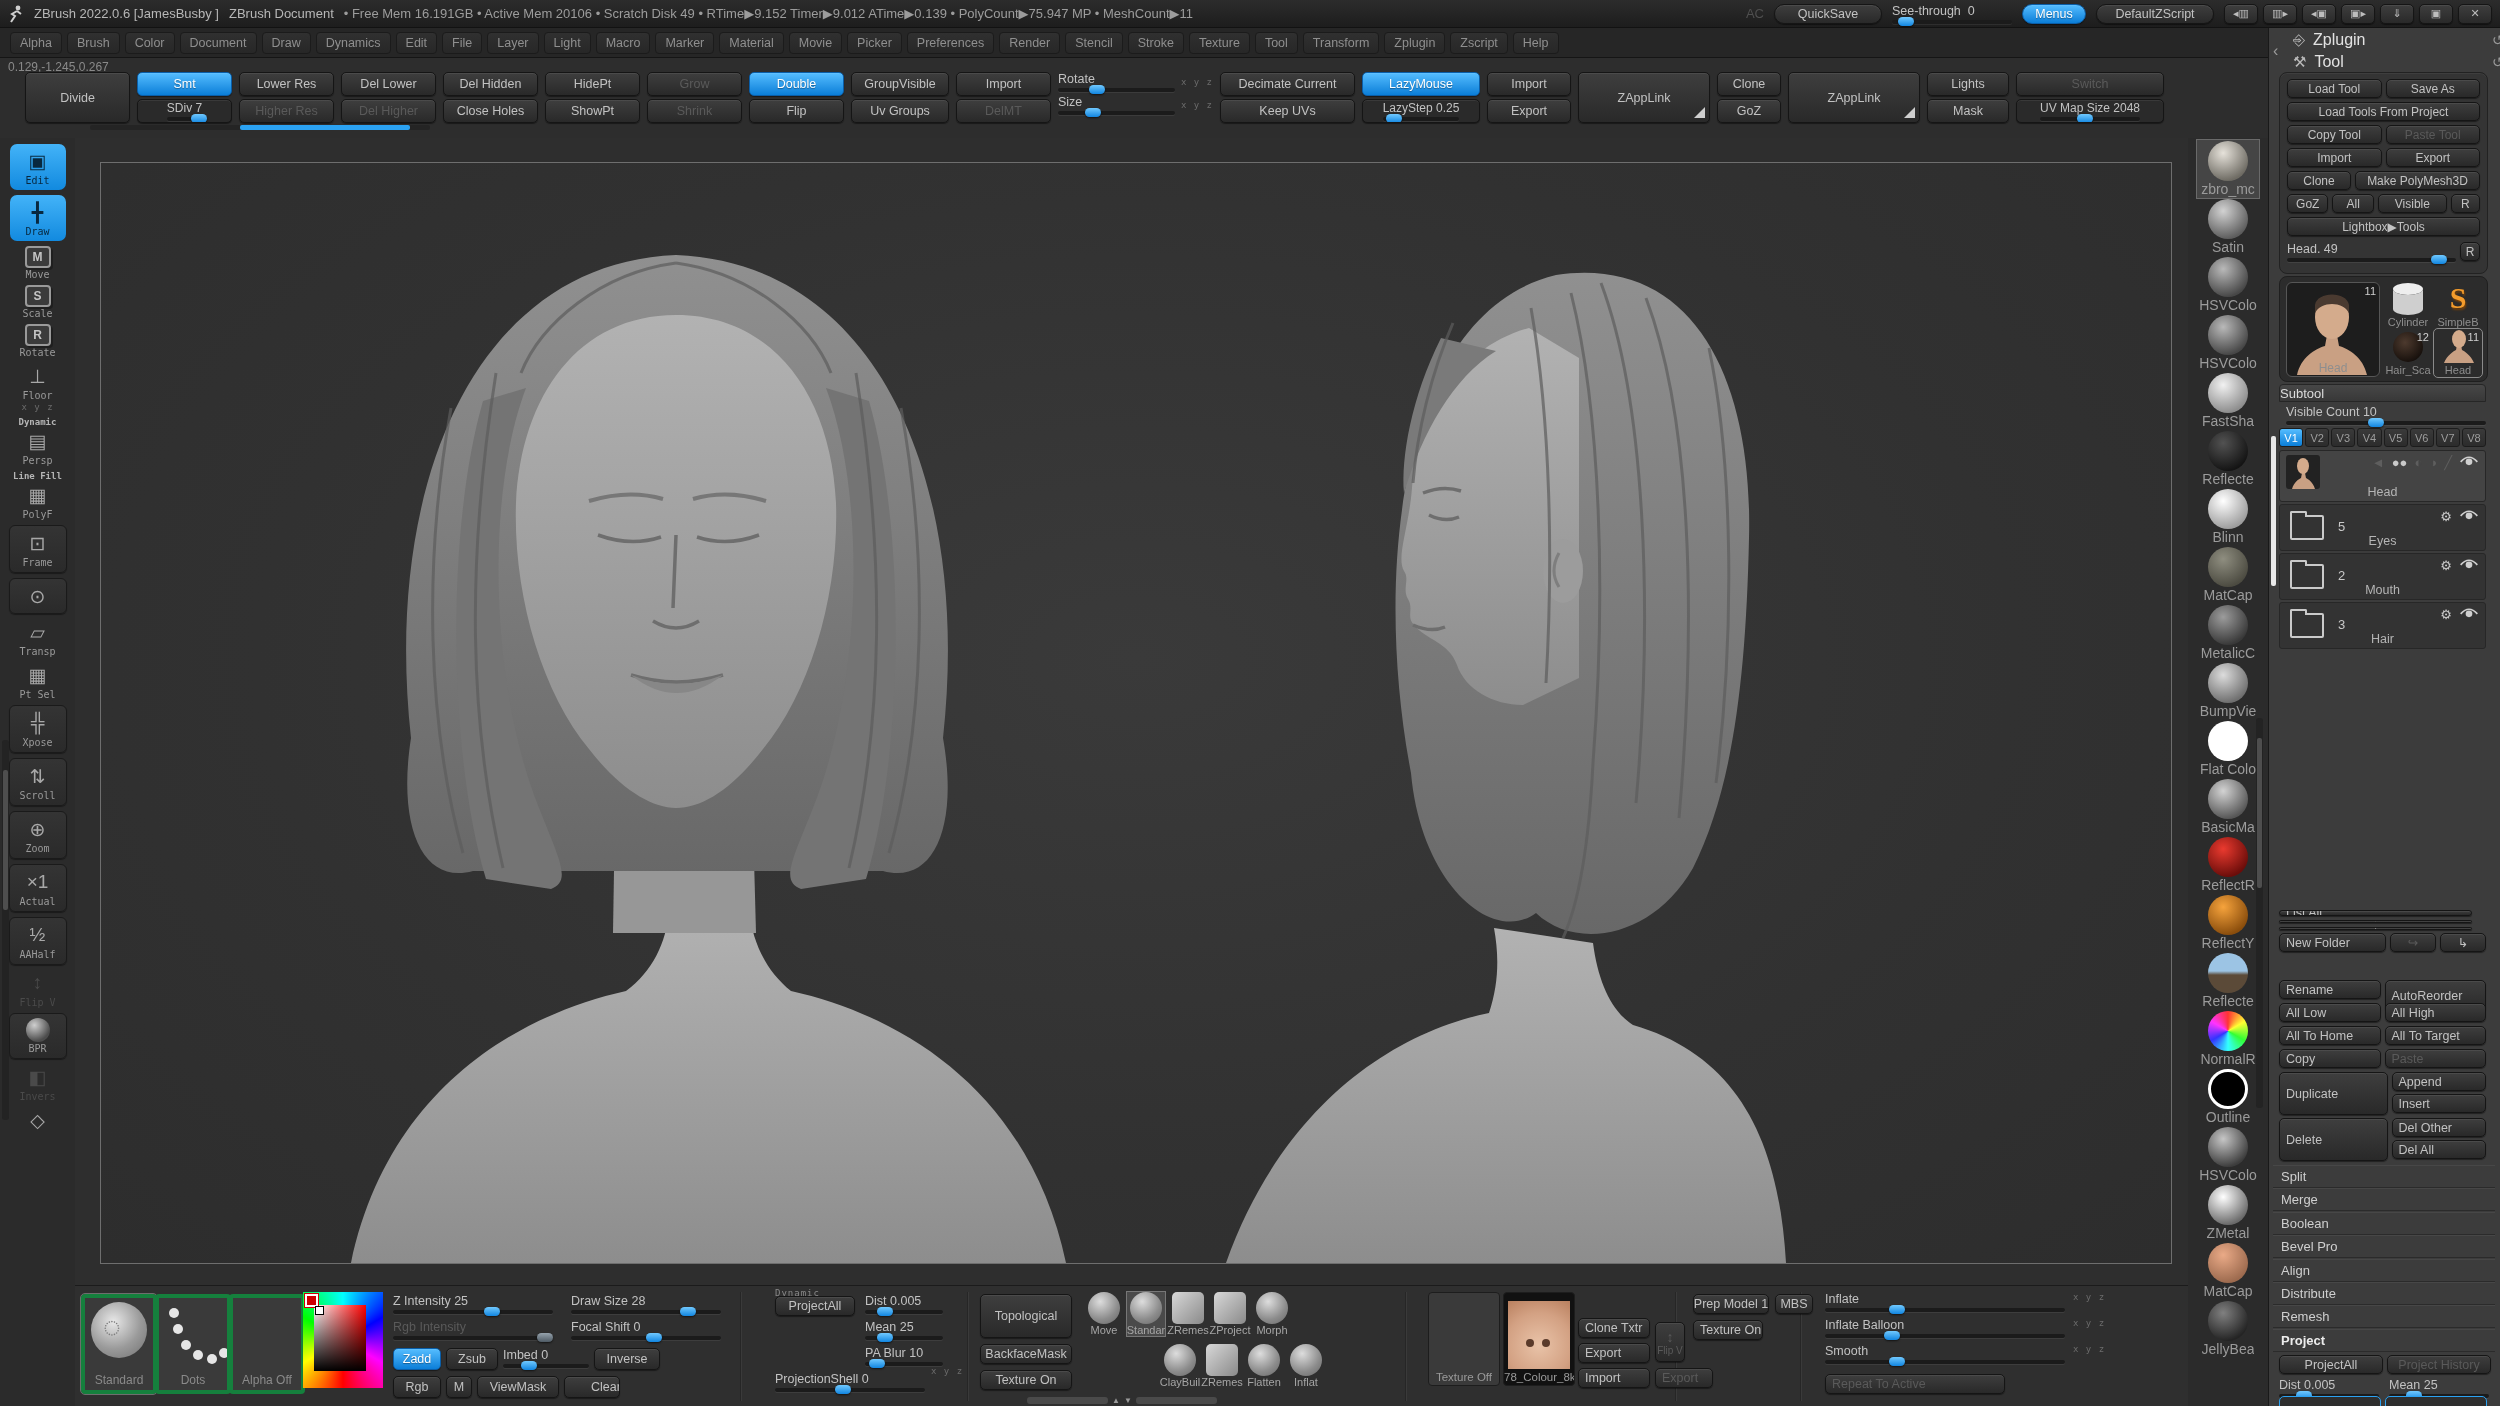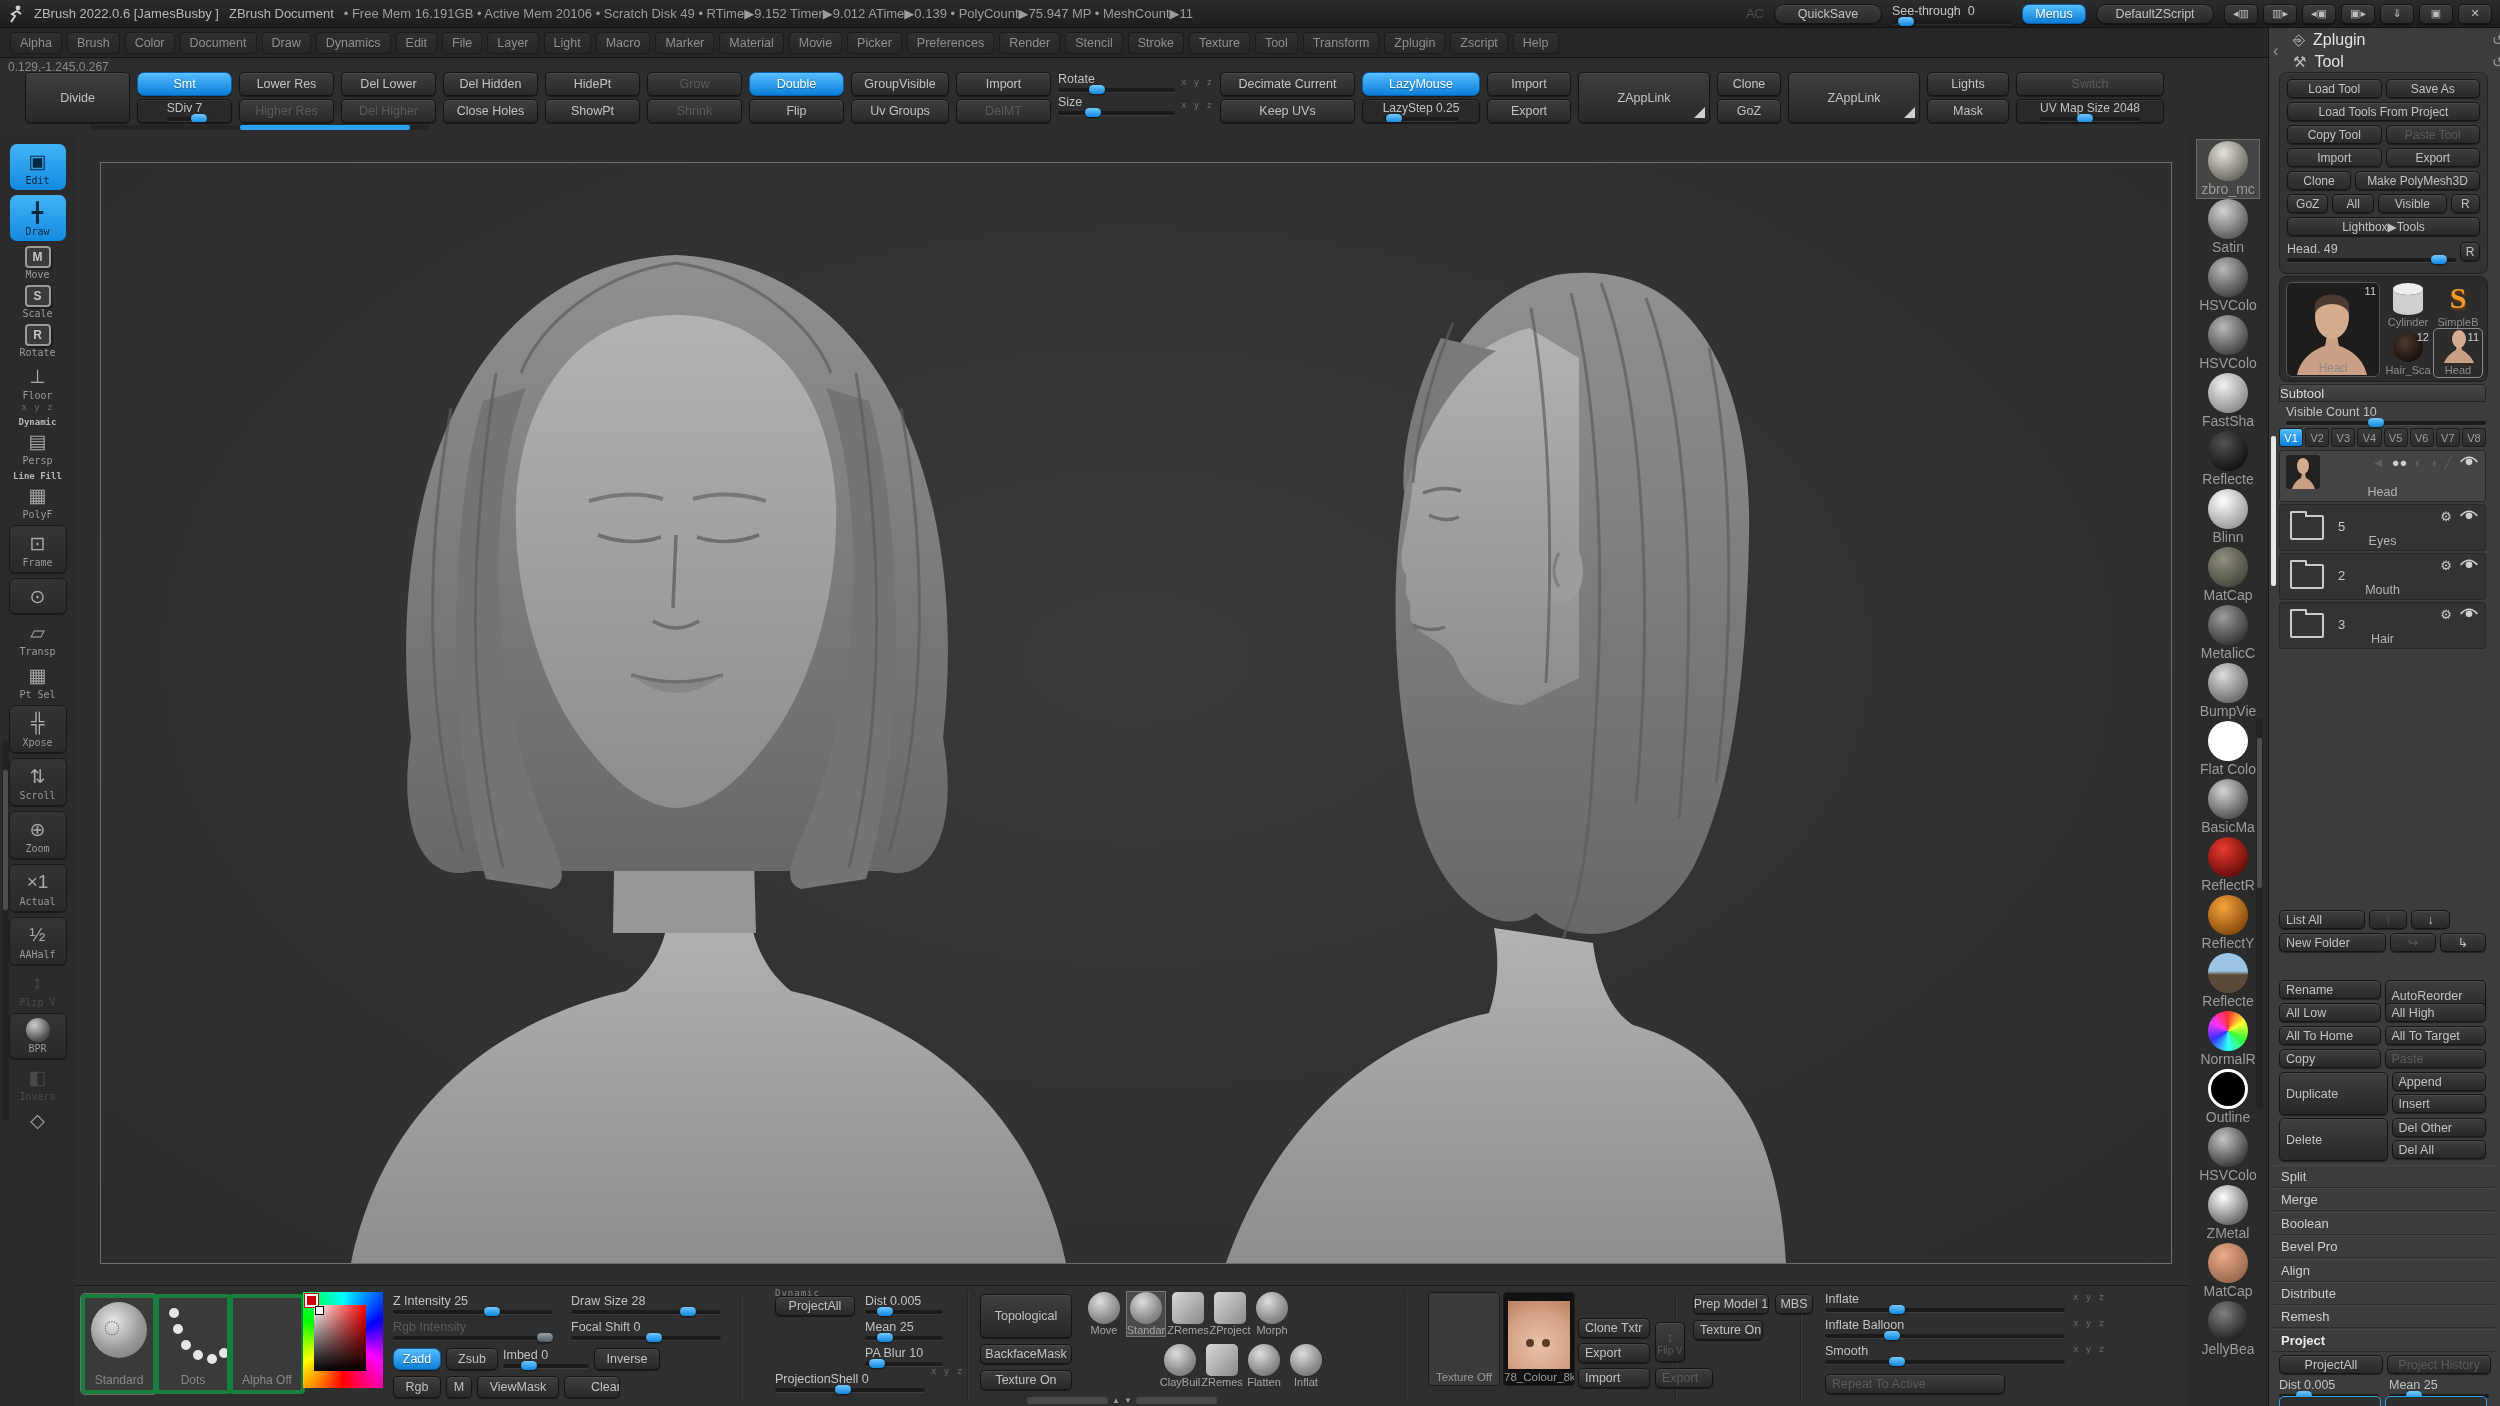--- a/index.html
+++ b/index.html
@@ -6,21 +6,21 @@
   #app{position:relative;width:2500px;height:1406px;overflow:hidden;
        background:#2b2b2b;font-family:"Liberation Sans",sans-serif;
        -webkit-font-smoothing:antialiased;color:#c2c2c2;}
   
   .b{background:linear-gradient(#3e3e3e,#292929);border:1px solid #151515;border-radius:5px;
      color:#c2c2c2;font-size:12.5px;display:flex;align-items:center;justify-content:center;
      padding:0 6px;box-shadow:inset 0 1px 0 rgba(255,255,255,.07),0 1px 1px rgba(0,0,0,.45);
      white-space:nowrap;overflow:hidden;box-sizing:border-box;}
   .b.dim{color:#5a5a5a;}
   .b.active{background:linear-gradient(#55bdff,#0b7ed8);color:#fff;border-color:#0a5ea8;
-     text-shadow:0 1px 1px rgba(0,0,0,.35);border-radius:7px;}
+     text-shadow:0 1px 1px rgba(0,0,0,.35);}
   .b.left{justify-content:flex-start;}
   .sl{position:relative;box-sizing:border-box;}
   .sl .lab{font-size:12.5px;color:#c2c2c2;white-space:nowrap;line-height:14px;}
   .sl .track{height:4px;background:#1b1b1b;border-radius:2px;position:relative;margin-top:2px;
      box-shadow:0 1px 0 rgba(255,255,255,.07);}
   .sl .th{position:absolute;top:-3px;width:16px;height:9px;border-radius:5px;margin-left:-8px;
      background:linear-gradient(#70c9ff,#1185e0);box-shadow:0 1px 2px rgba(0,0,0,.6);}
   .sl.dim .lab{color:#5a5a5a;}
   .sl.dim .th{background:linear-gradient(#96a3ad,#4e5a64);}
   .tiny{font-size:9px;color:#6b6b6b;letter-spacing:1px;font-family:"DejaVu Sans Mono",monospace;}
@@ -718,21 +718,21 @@
         <div style="position: absolute; left: 58px; top: 14px; font-size: 13px; color: rgb(201, 201, 201);">3</div>
         <div class="st-ico">
           <span>⚙</span>
           <span><svg class="eye-svg" viewBox="0 0 24 14">
               <path d="M2 8 Q12 -3 22 8" stroke="#cfcfcf" stroke-width="2" fill="none"></path>
               <circle cx="12" cy="8" r="4" fill="#cfcfcf"></circle>
             </svg></span>
         </div>
         <div class="st-name">Hair</div>
       </div>
-      <div class="rp-abs" style="left: 10px; top: 882px; width: 171px; height: 20px; position: absolute; display: flex; gap: 4px;">
+      <div class="rp-abs" style="left: 10px; top: 882px; width: 193px; height: 20px; position: absolute; display: flex; gap: 4px; flex-direction: column;">
         <div class="b left" style="flex: 1.6 1 0%; height: 19px;">List All</div>
         <div class="b dim" style="flex: 0.55 1 0%; height: 19px;">↑</div>
         <div class="b" style="flex: 0.55 1 0%; height: 19px;">↓</div>
       </div>
       <div class="rp-abs" style="left: 10px; top: 905px; width: 207px; height: 20px; position: absolute; display: flex; gap: 4px;">
         <div class="b left" style="flex: 1.6 1 0%; height: 19px;">New Folder</div>
         <div class="b dim" style="flex: 0.55 1 0%; height: 19px;">↪</div>
         <div class="b" style="flex: 0.55 1 0%; height: 19px;">↳</div>
       </div>
       <div class="rp-abs" style="left: 10px; top: 952px; width: 207px; height: 20px; position: absolute; display: flex; gap: 4px;">

